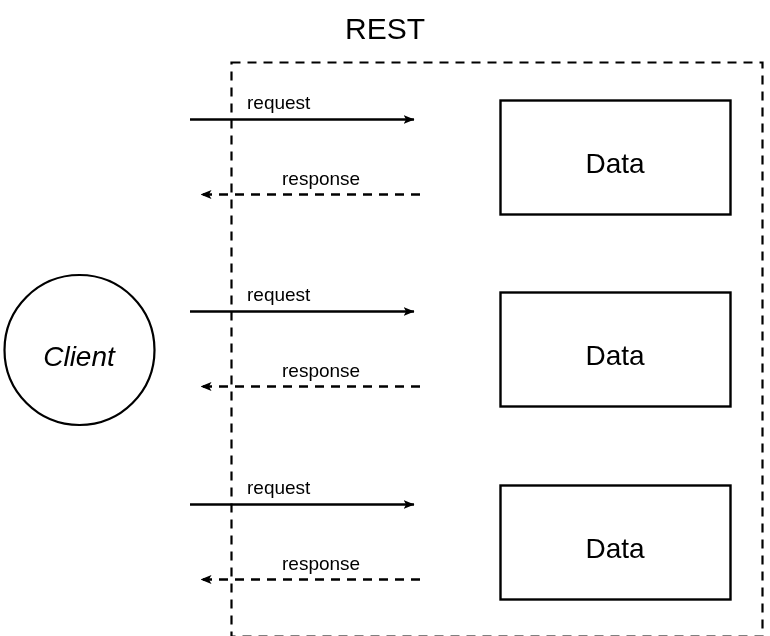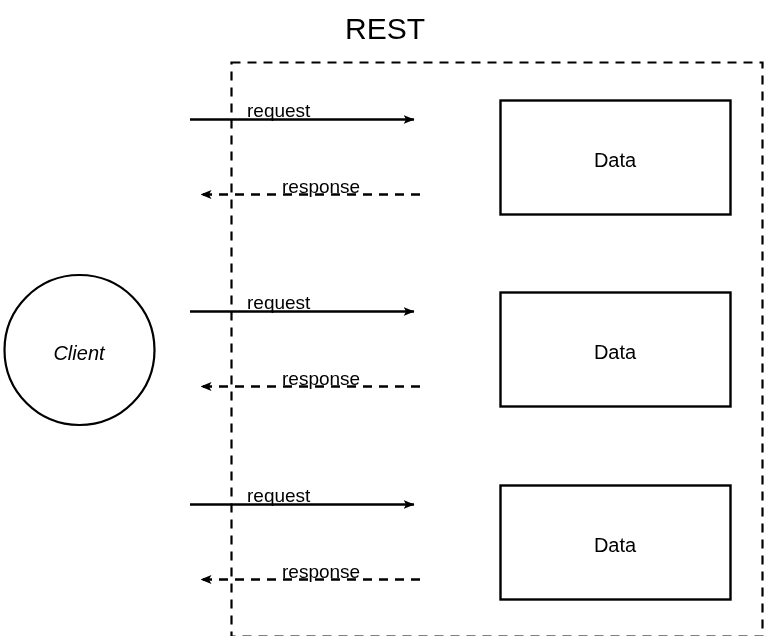--- a/index.html
+++ b/index.html
@@ -33,26 +33,25 @@
     position: absolute;
     white-space: nowrap;
     line-height: 1;
     color: #000;
   }
   .title-label {
     font-size: 30px;
     text-align: center;
   }
   .node-label {
-    font-size: 20px;
+    font-size: 28px;
     text-align: center;
   }
   .edge-label {
     font-size: 19px;
-    margin-top: 8px;
   }
 </style>
 </head>
 <body>
 
 <div id="diagram-root">
 
   <svg class="svg-layer" viewBox="0 0 770 636" xmlns="http://www.w3.org/2000/svg">
     <defs>
       <marker id="arrow-right" markerWidth="11" markerHeight="9" refX="10.5" refY="4.5" orient="auto" markerUnits="userSpaceOnUse">

